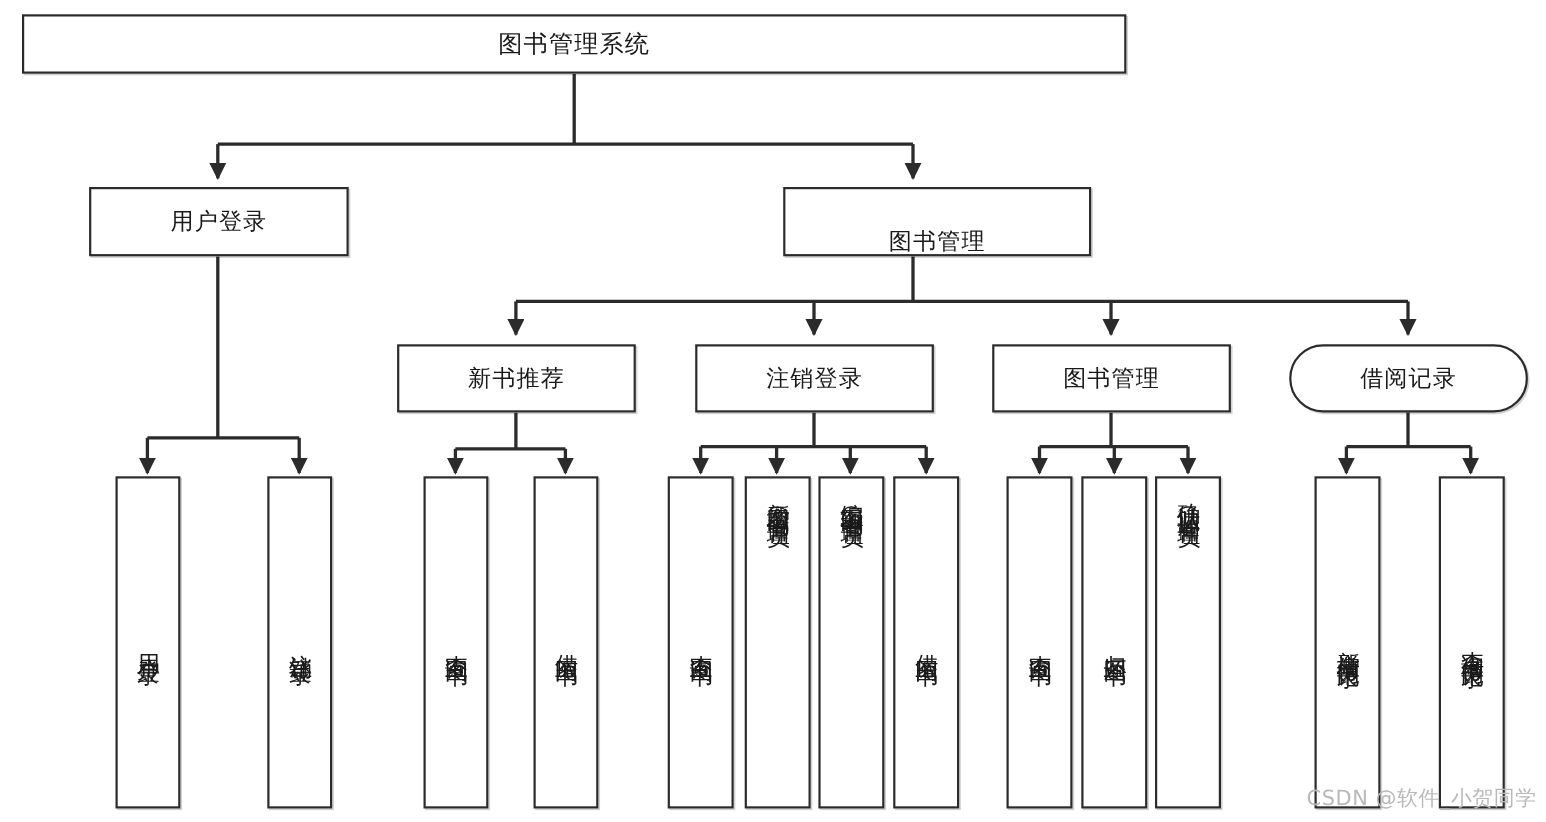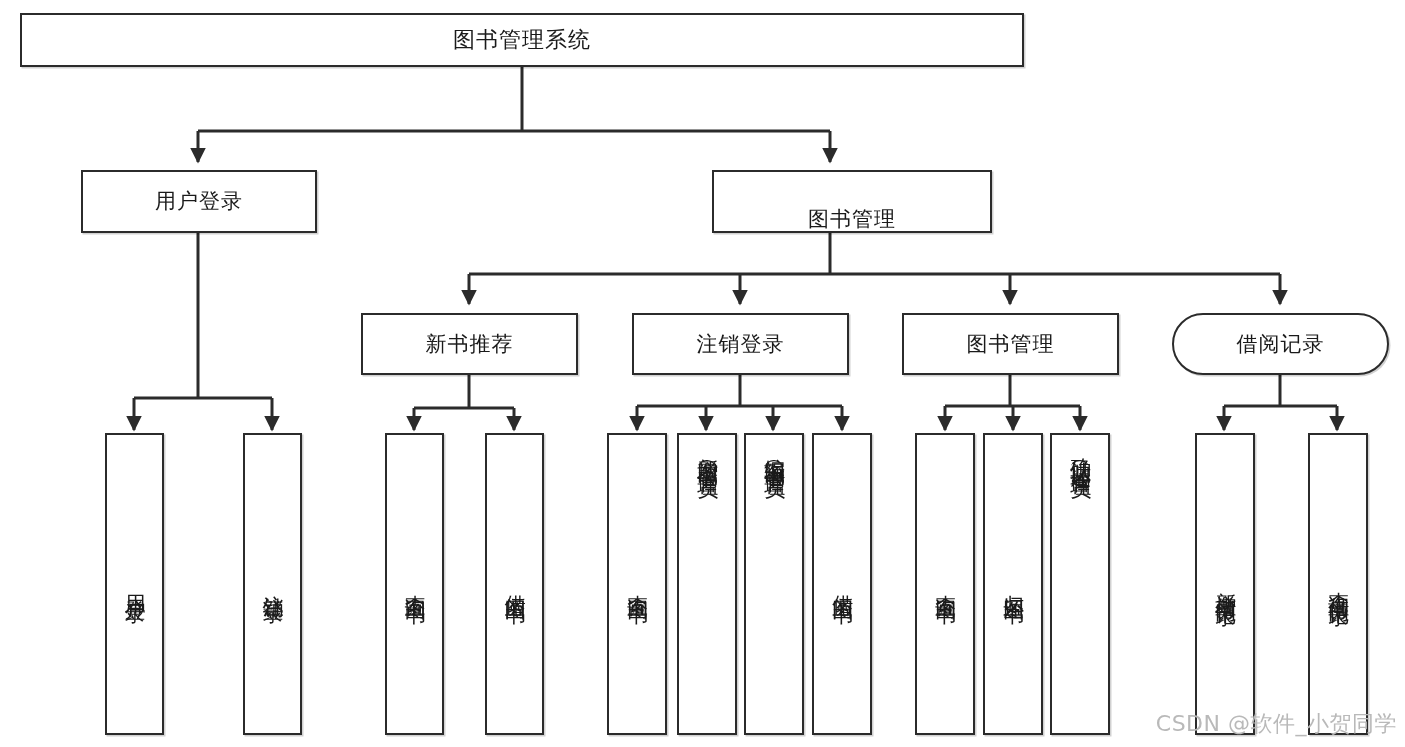--- a/index.html
+++ b/index.html
@@ -63,21 +63,21 @@
     display: block;
   }
   .node.leaf.centered {
     align-items: center;
     padding-top: 0;
   }
   .watermark {
     position: absolute;
     right: 8px;
     bottom: 8px;
-    font-size: 22px;
+    font-size: 19px;
     color: #b9b9b9;
     letter-spacing: 0.5px;
     white-space: nowrap;
     user-select: none;
   }
 </style>
 </head>
 <body>
 
 <div id="canvas">

